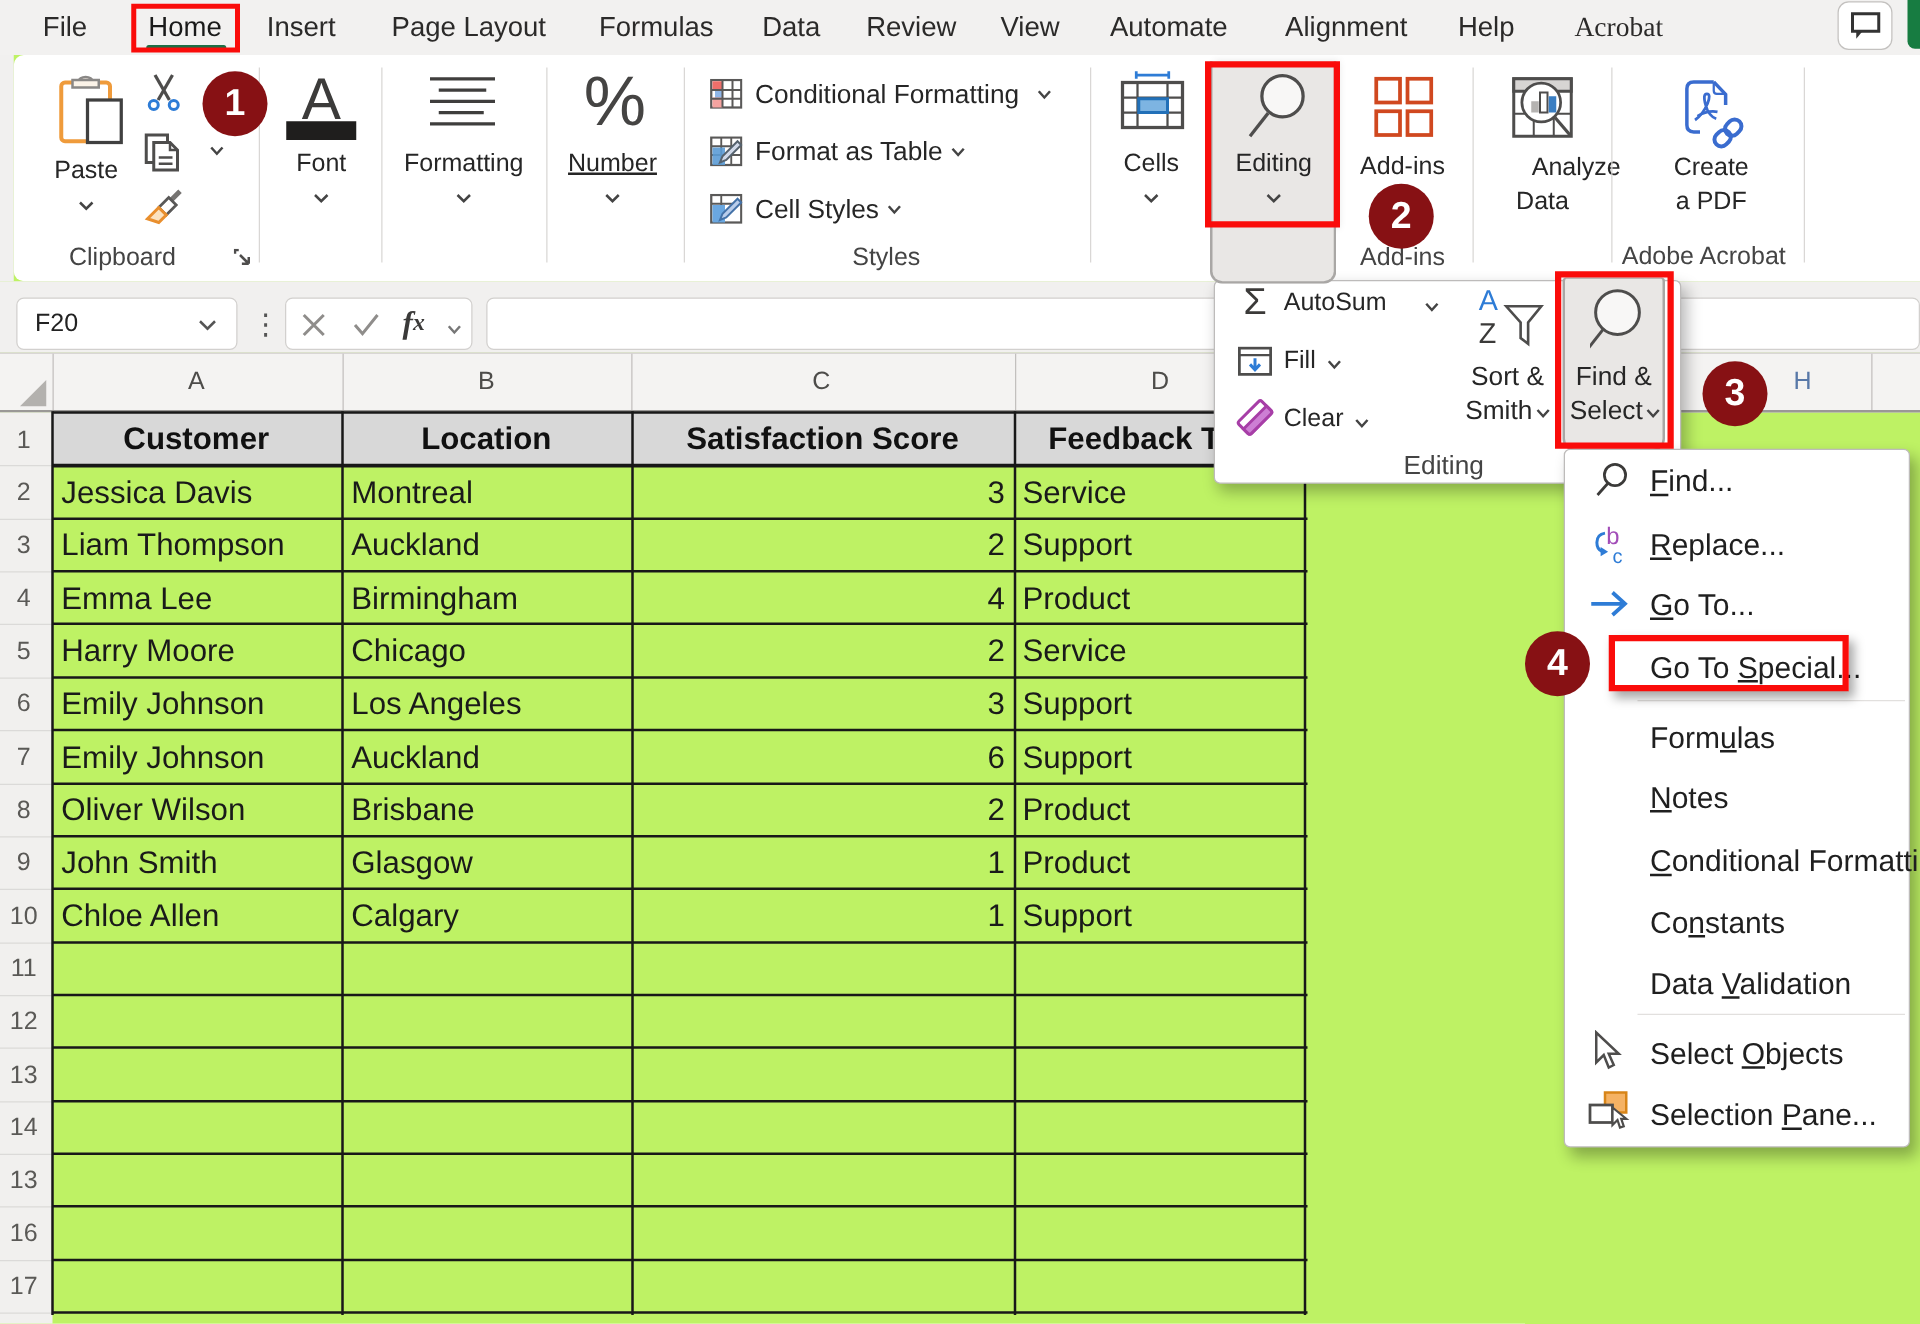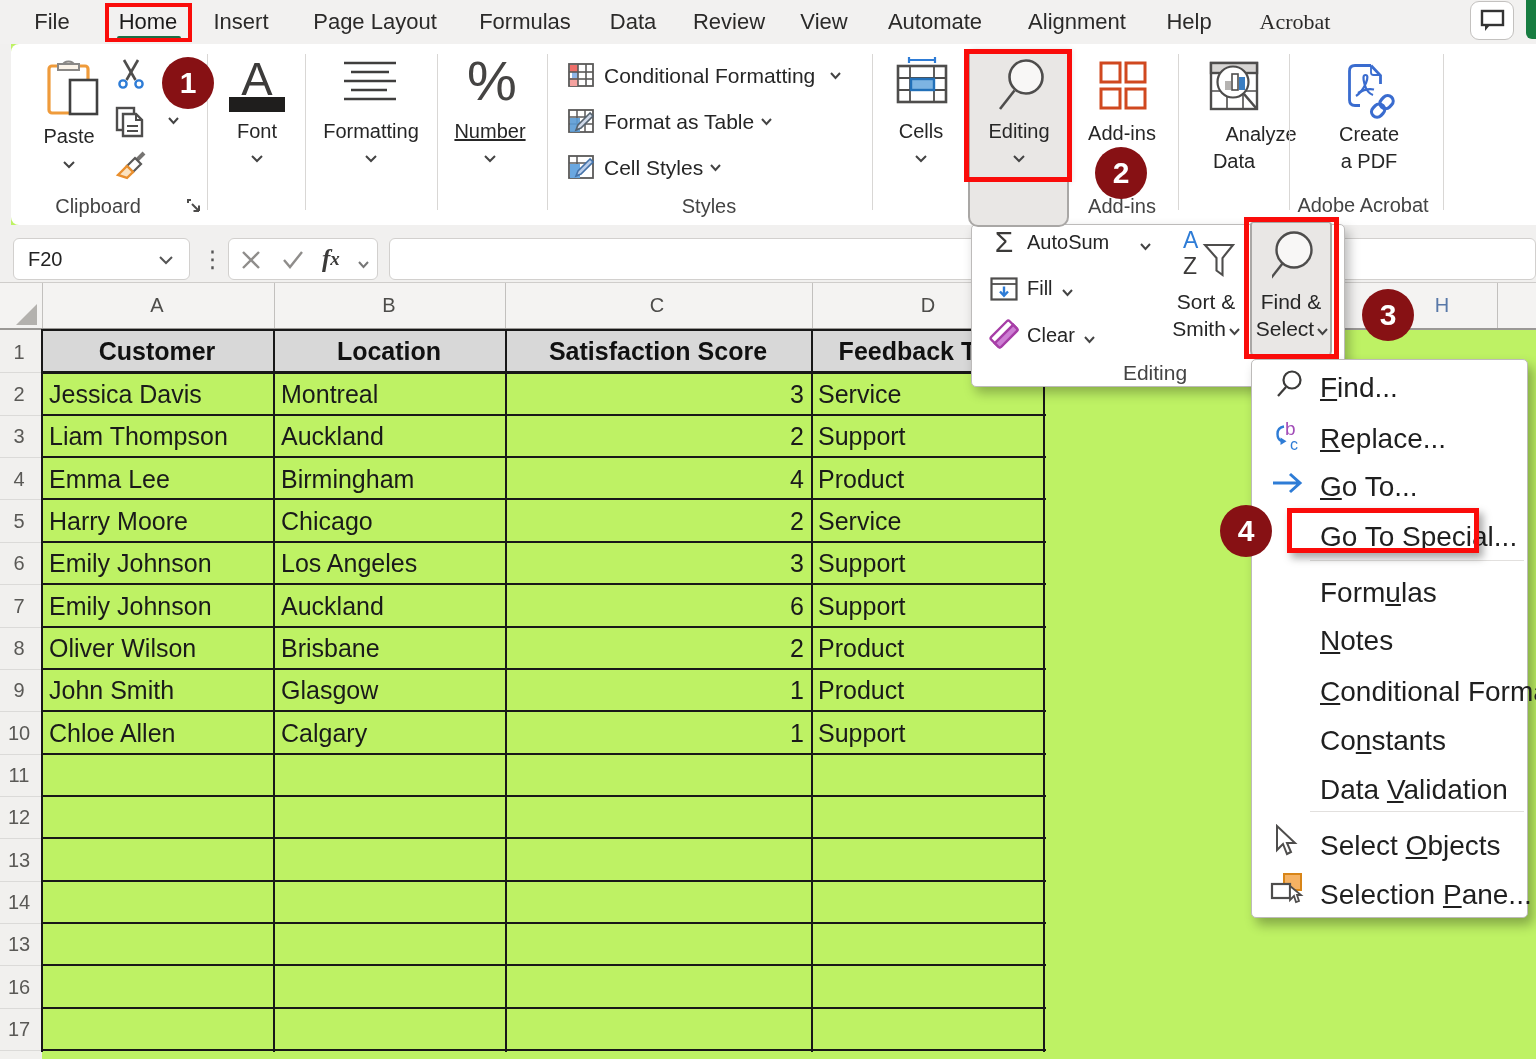--- a/index.html
+++ b/index.html
@@ -8,21 +8,21 @@
   #app { position:relative; width:1536px; height:1059px; background:#bef264; }
   .abs { position:absolute; }
   .sep { position:absolute; width:1px; top:54px; height:156px; background:#d9d7d5; }
   .lbl { position:absolute; color:#444; font-size:20px; white-space:nowrap; }
   .chev { position:absolute; width:12px; height:12px; }
   .chev svg { display:block; }
   .redbox { position:absolute; border:5px solid #fa0c0a; z-index:60; }
   .numcirc { position:absolute; width:52px; height:52px; border-radius:50%; background:#871114;
              color:#fff; font-size:30px; font-weight:bold; display:flex; align-items:center;
              justify-content:center; z-index:70; }
-  .mitem { position:absolute; left:1320px; font-size:28px; color:#1f1f1f; white-space:nowrap; }
+  .mitem { position:absolute; left:1320px; font-size:24px; color:#1f1f1f; white-space:nowrap; }
   .gl { position:absolute; background:#181818; }
 </style>
 </head>
 <body>
 <div id="app">
 
   <div class="abs" style="left:0;top:0;width:1536px;height:44px;background:#f2f1f0;"></div>
   <div id="tabs">
     <div class="abs tabt" style="left:52px;">
         <span>File</span>

